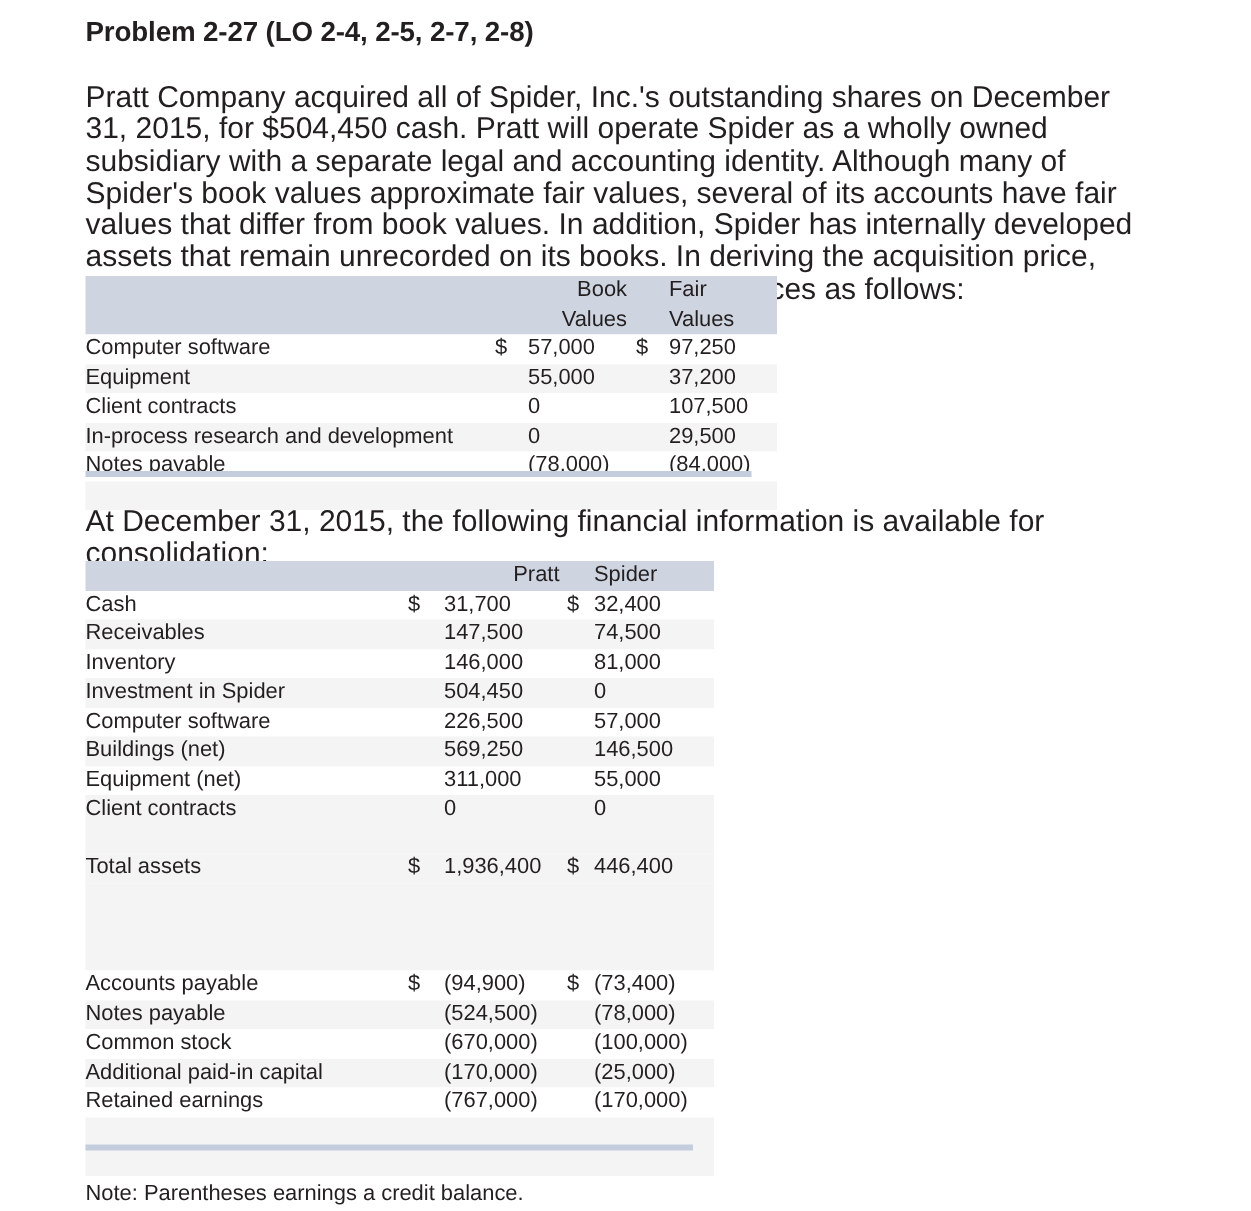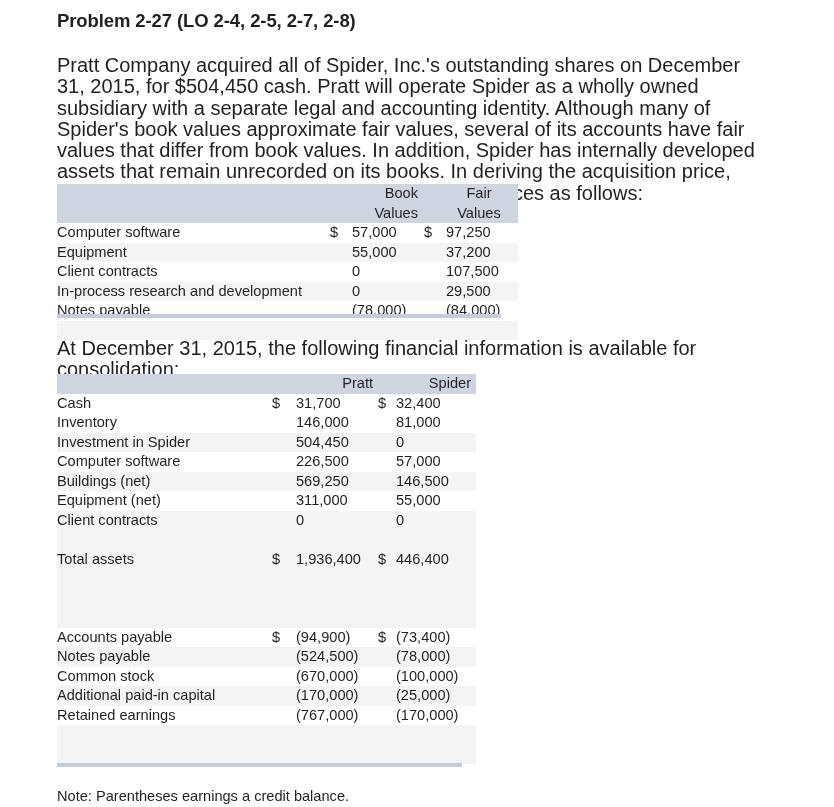--- a/index.html
+++ b/index.html
@@ -62,33 +62,33 @@
   
   #table-book-fair {
     left: 57px;
     top: 184px;
     width: 461px;
   }
   #table-book-fair .c-label { width: 273px; }
   #table-book-fair .c-cur1  { width: 22px;  text-align: right; }
   #table-book-fair .c-val1  { width: 72px;  text-align: right; padding-right: 6px;}
   #table-book-fair .c-cur2  { width: 22px;  text-align: right; }
-  #table-book-fair .c-val2  { width: 72px;  text-align: center; padding-right: 6px;}
+  #table-book-fair .c-val2  { width: 72px;  text-align: left; padding-right: 6px;}
 
   
   #table-financial-info {
     left: 57px;
     top: 374px;
     width: 405px;
   }
   #table-financial-info .c-label { width: 215px; }
   #table-financial-info .c-cur1  { width: 24px; text-align: right; }
   #table-financial-info .c-val1  { width: 82px; text-align: right; padding-right: 5px;}
   #table-financial-info .c-cur2  { width: 18px; text-align: right; }
-  #table-financial-info .c-val2  { width: 80px; text-align: right; padding-right: 5px;}
+  #table-financial-info .c-val2  { width: 80px; text-align: left; padding-right: 5px;}
 
   tr.hdr td {
     background: #ced5e1;
     text-align: center;
     height: 19.5px;
   }
   tr.hdr td.c-label { background: #ced5e1; }
   td.hdr-span {
     text-align: center;
   }
@@ -208,20 +208,27 @@
         <td class="c-val2 hdr-span">Spider</td>
       </tr>
 
       <tr class="plain">
         <td class="lbl">Cash</td>
         <td>$</td>
         <td>31,700</td>
         <td>$</td>
         <td>32,400</td>
       </tr>
+      <tr class="alt">
+        <td class="lbl">Receivables</td>
+        <td></td>
+        <td>147,500</td>
+        <td></td>
+        <td>74,500</td>
+      </tr>
       <tr class="plain">
         <td class="lbl">Inventory</td>
         <td></td>
         <td>146,000</td>
         <td></td>
         <td>81,000</td>
       </tr>
       <tr class="alt">
         <td class="lbl">Investment in Spider</td>
         <td></td>

